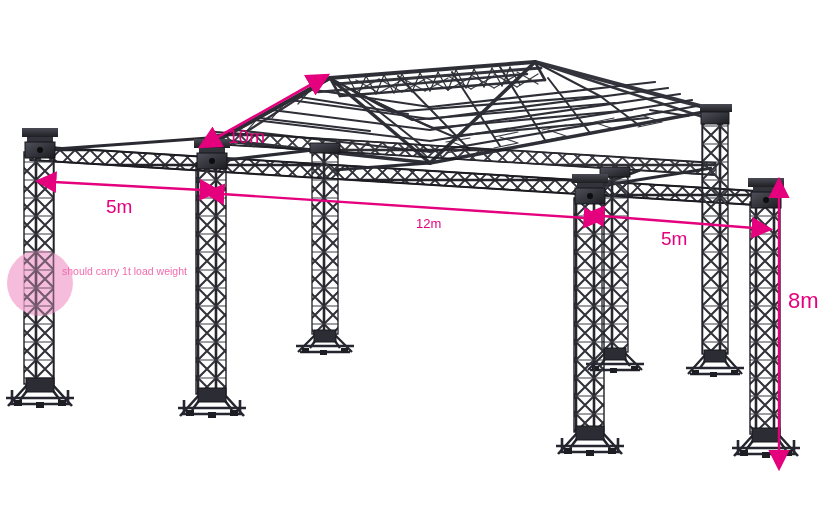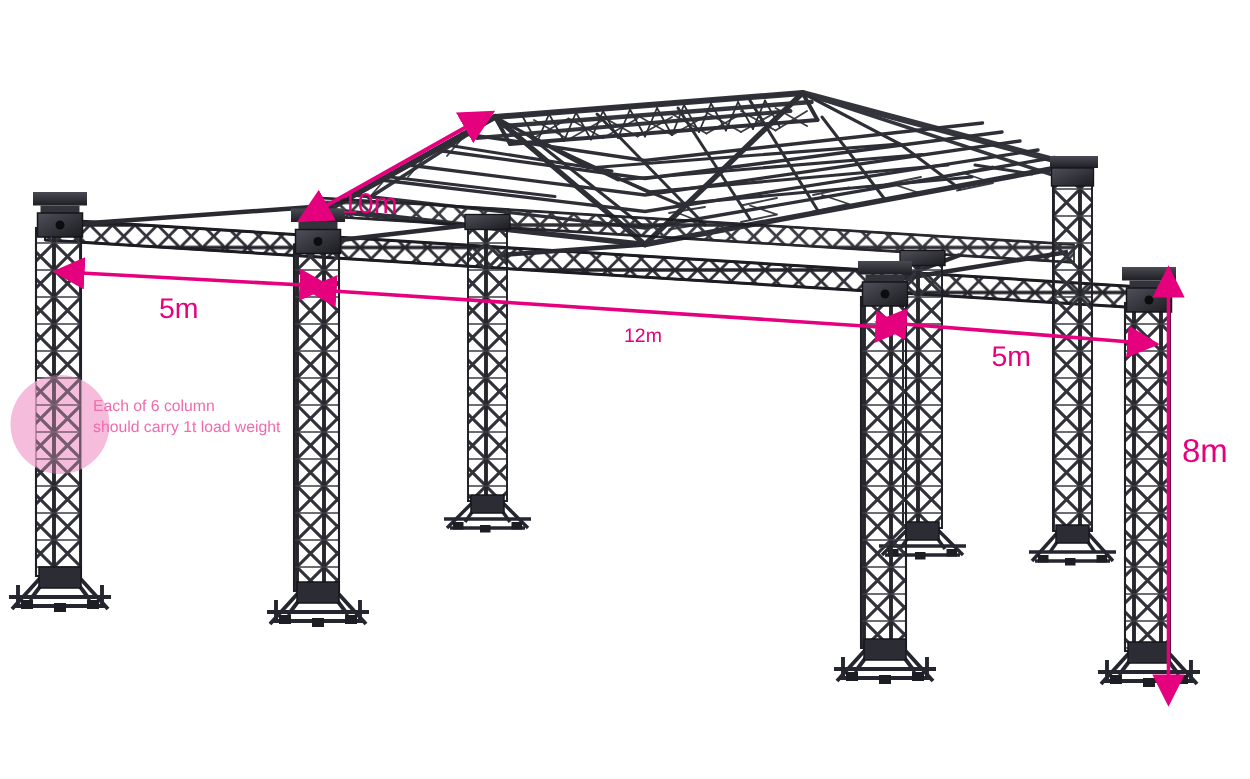--- a/index.html
+++ b/index.html
@@ -298,17 +298,16 @@
 
   <div class="dimlabel" style="left:106px;top:196px;font-size:19px;">5m</div>
 
   <div class="dimlabel" style="left:416px;top:216px;font-size:13px;">12m</div>
 
   <div class="dimlabel" style="left:661px;top:228px;font-size:19px;">5m</div>
 
   <div class="dimlabel" style="left:788px;top:288px;font-size:22px;">8m</div>
 
   <div class="note" style="left:62px;top:264px;">
-    <b>Each of 6 column</b>
     <b>should carry 1t load weight</b>
   </div>
 
 </div>
 
 </body></html>

